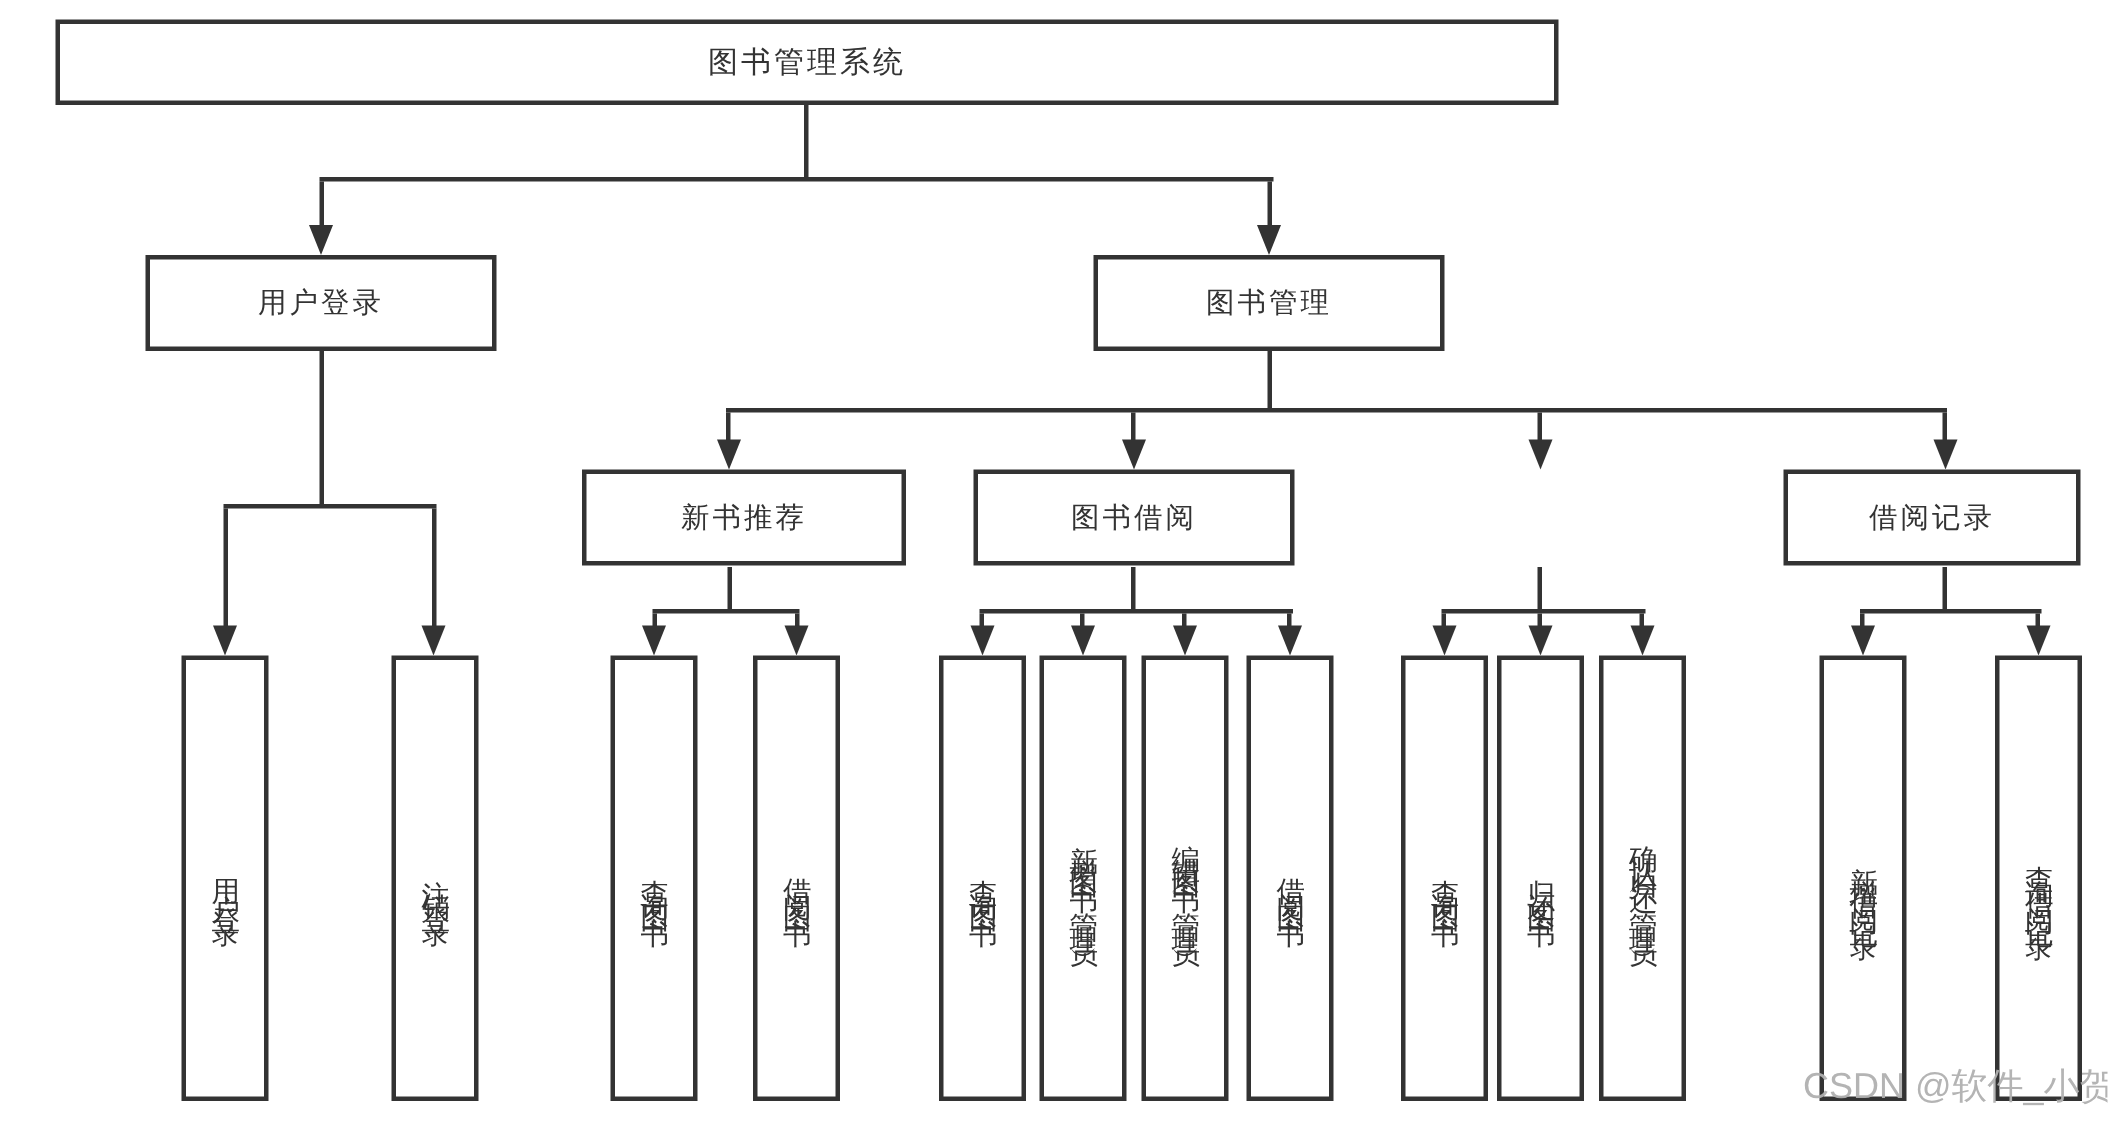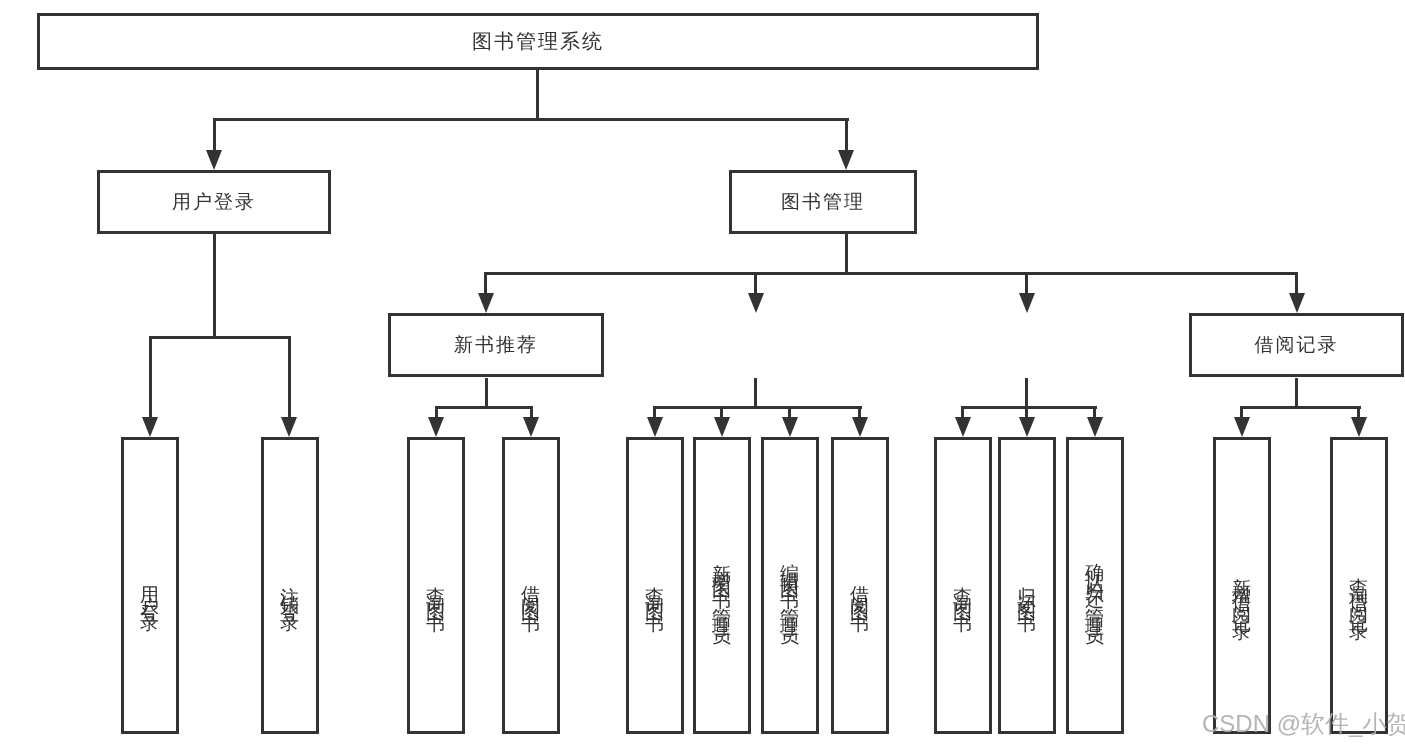--- a/index.html
+++ b/index.html
@@ -44,42 +44,43 @@
   <div class="node root" style="left:21px;top:13px;width:1002px;height:57px">图书管理系统</div>
 
   <div class="l" style="left:520px;top:70px;width:3px;height:50px"></div>
   <div class="l" style="left:197px;top:118px;width:636px;height:3px"></div>
   <div class="l" style="left:197px;top:121px;width:3px;height:31px"></div>
   <div class="ah" style="left:190px;top:150px"></div>
   <div class="l" style="left:829px;top:121px;width:3px;height:31px"></div>
   <div class="ah" style="left:822px;top:150px"></div>
 
   <div class="node" style="left:81px;top:170px;width:234px;height:64px">用户登录</div>
-  <div class="node" style="left:713px;top:170px;width:188px;height:64px">图书管理</div>
+  <div class="node" style="left:713px;top:170px;width:234px;height:64px">图书管理</div>
 
   <div class="l" style="left:197px;top:234px;width:3px;height:104px"></div>
   <div class="l" style="left:133px;top:336px;width:142px;height:3px"></div>
   <div class="l" style="left:133px;top:339px;width:3px;height:79px"></div>
   <div class="ah" style="left:126px;top:417px"></div>
   <div class="l" style="left:272px;top:339px;width:3px;height:79px"></div>
   <div class="ah" style="left:265px;top:417px"></div>
 
   <div class="l" style="left:829px;top:234px;width:3px;height:40px"></div>
   <div class="l" style="left:468px;top:272px;width:814px;height:3px"></div>
   <div class="l" style="left:468px;top:275px;width:3px;height:19px"></div>
   <div class="ah" style="left:462px;top:293px"></div>
   <div class="l" style="left:738px;top:275px;width:3px;height:19px"></div>
   <div class="ah" style="left:732px;top:293px"></div>
   <div class="l" style="left:1009px;top:275px;width:3px;height:19px"></div>
   <div class="ah" style="left:1003px;top:293px"></div>
   <div class="l" style="left:1279px;top:275px;width:3px;height:19px"></div>
   <div class="ah" style="left:1273px;top:293px"></div>
 
   <div class="node" style="left:372px;top:313px;width:216px;height:64px">新书推荐</div>
-  <div class="node" style="left:1173px;top:313px;width:215px;height:64px">借阅记录</div>
+  <div class="node" style="left:633px;top:313px;width:214px;height:64px">图书借阅</div>
+  <div class="node" style="left:1173px;top:313px;width:198px;height:64px">借阅记录</div>
 
   <div class="l" style="left:469px;top:378px;width:3px;height:29px"></div>
   <div class="l" style="left:419px;top:406px;width:98px;height:3px"></div>
   <div class="l" style="left:419px;top:409px;width:3px;height:9px"></div>
   <div class="ah" style="left:412px;top:417px"></div>
   <div class="l" style="left:514px;top:409px;width:3px;height:9px"></div>
   <div class="ah" style="left:507px;top:417px"></div>
 
   <div class="l" style="left:738px;top:378px;width:3px;height:29px"></div>
   <div class="l" style="left:637px;top:406px;width:209px;height:3px"></div>

